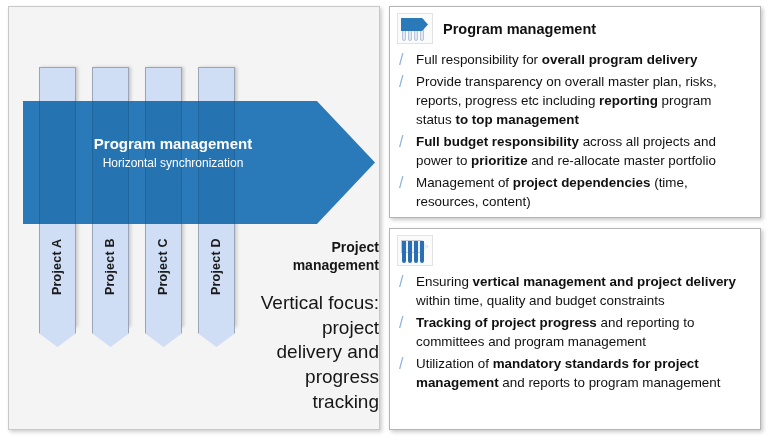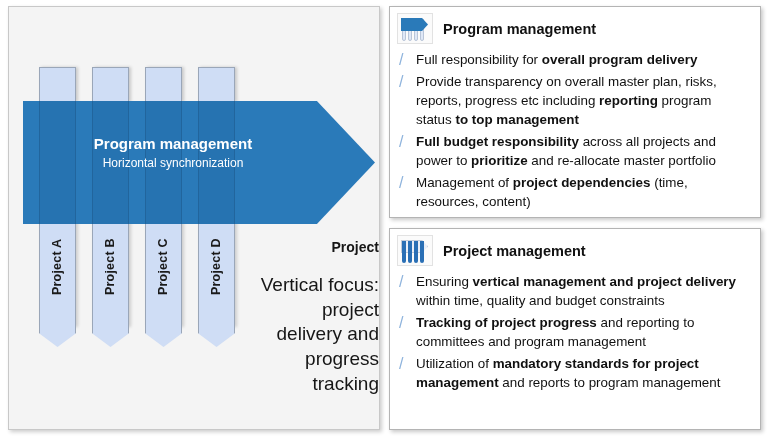--- a/index.html
+++ b/index.html
@@ -277,20 +277,21 @@
     <div id="labels-layer">
         <div class="col-label" style="left: 41px; top: 288px;">Project A</div>
         <div class="col-label" style="left: 94px; top: 288px;">Project B</div>
         <div class="col-label" style="left: 147px; top: 288px;">Project C</div>
         <div class="col-label" style="left: 200px; top: 288px;">Project D</div>
       </div>
 
     <div class="diagram-caption">
       <div class="caption-title">
         <div>Project</div>
+        <div>management</div>
       </div>
       <div class="caption-body">Vertical focus: project delivery and progress tracking</div>
     </div>
   </div>
 
   <div class="card card-top">
     <div class="card-head">
       <div class="icon-box">
         <div class="ic-bars">
           <i class="prog-bar"></i>
@@ -326,21 +327,20 @@
     <div class="card-head">
       <div class="icon-box">
         <div class="ic-arrow proj-arrow"></div>
         <div class="ic-bars">
           <i class="proj-bar"></i>
             <i class="proj-bar"></i>
             <i class="proj-bar"></i>
             <i class="proj-bar"></i>
         </div>
       </div>
-      <div class="card-title">Project management</div>
     </div>
     <div class="bullets" id="bullets-1">
         <div class="bullet">
           <div class="slash">/</div>
           <div class="btext"><span>Ensuring </span><b>vertical management and project delivery</b><span> within time, quality and budget constraints</span></div>
         </div>
         <div class="bullet">
           <div class="slash">/</div>
           <div class="btext"><b>Tracking of project progress</b><span> and reporting to committees and program management</span></div>
         </div>

